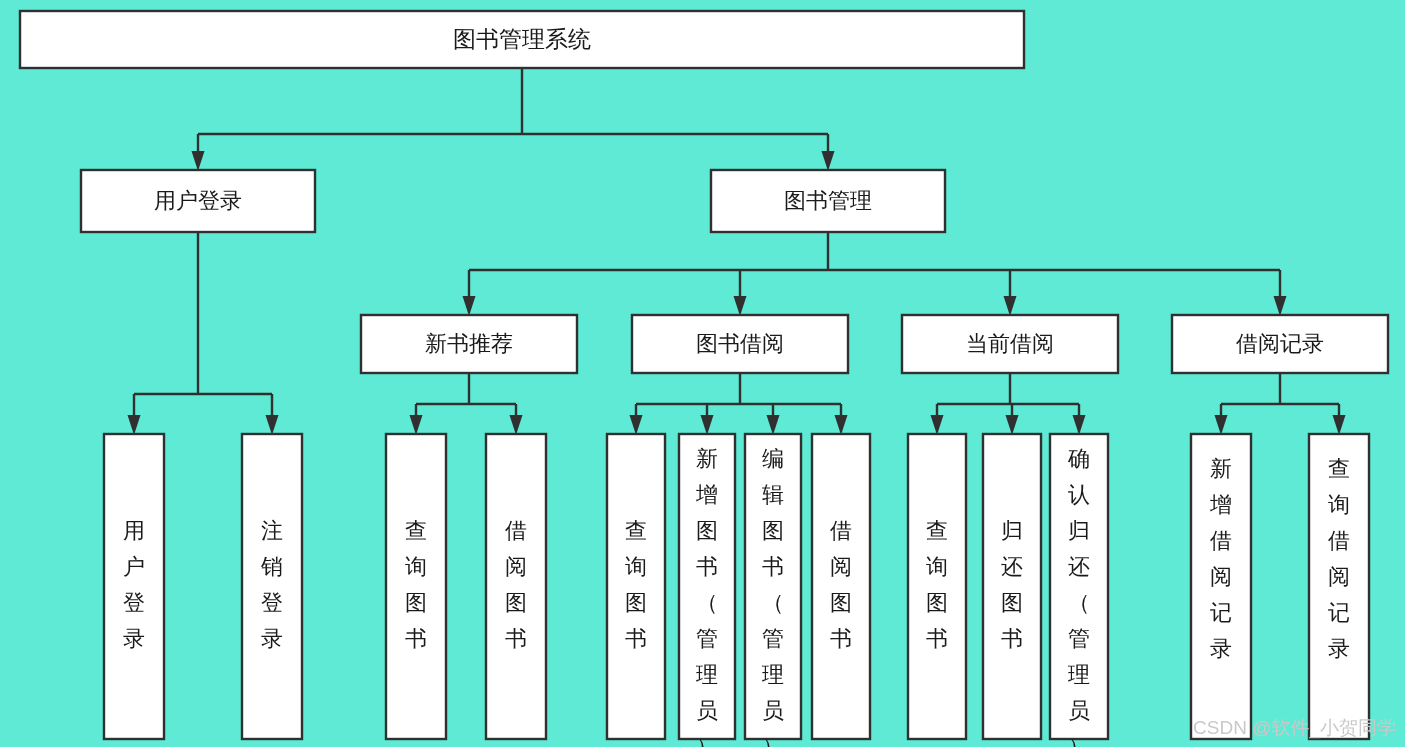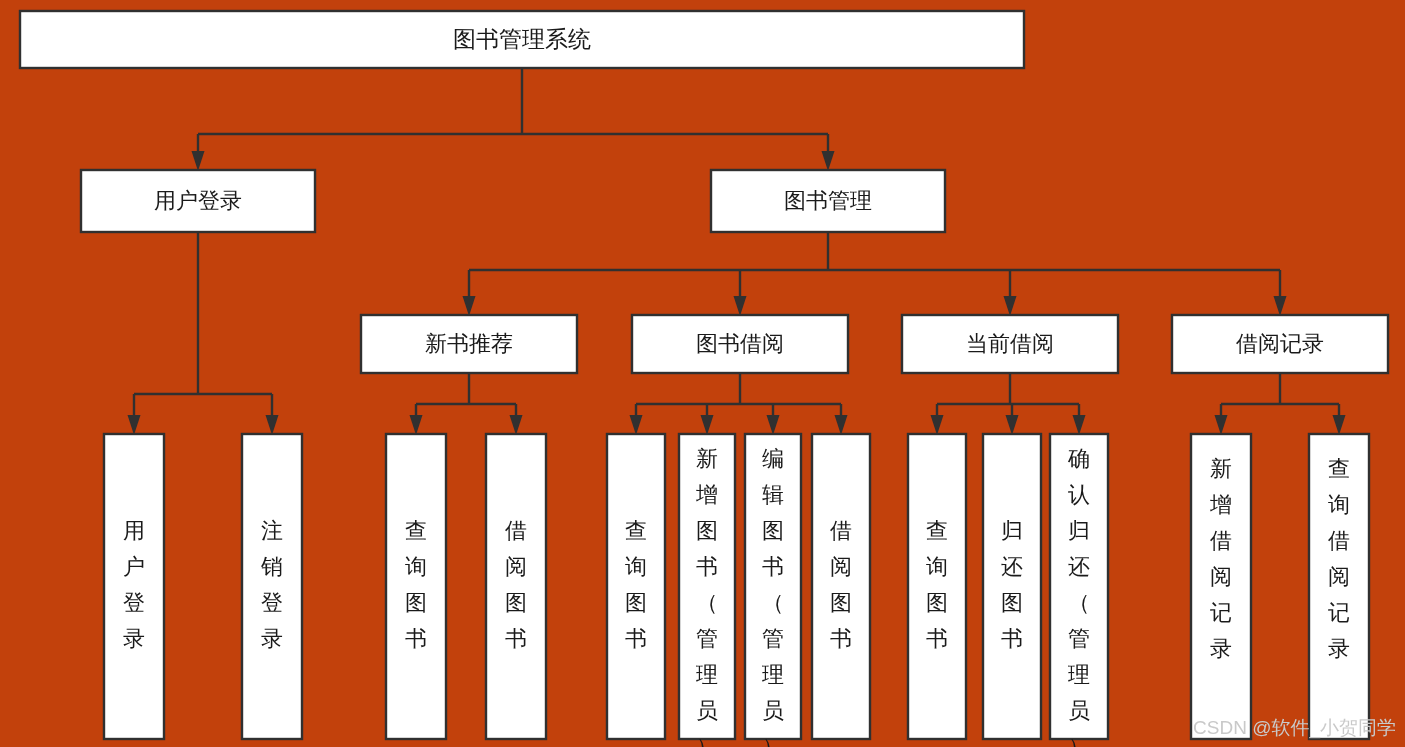--- a/index.html
+++ b/index.html
@@ -8,21 +8,21 @@
     padding: 0;
     background: #ffffff;
   }
   body {
     font-family: "Liberation Sans", "DejaVu Sans", sans-serif;
   }
   #diagram-root {
     position: relative;
     width: 1405px;
     height: 747px;
-    background: #c2410c;
+    background: #5eead4;
     overflow: hidden;
   }
   svg.diagram-canvas {
     position: absolute;
     left: 0;
     top: 0;
     width: 1405px;
     height: 747px;
     display: block;
   }

